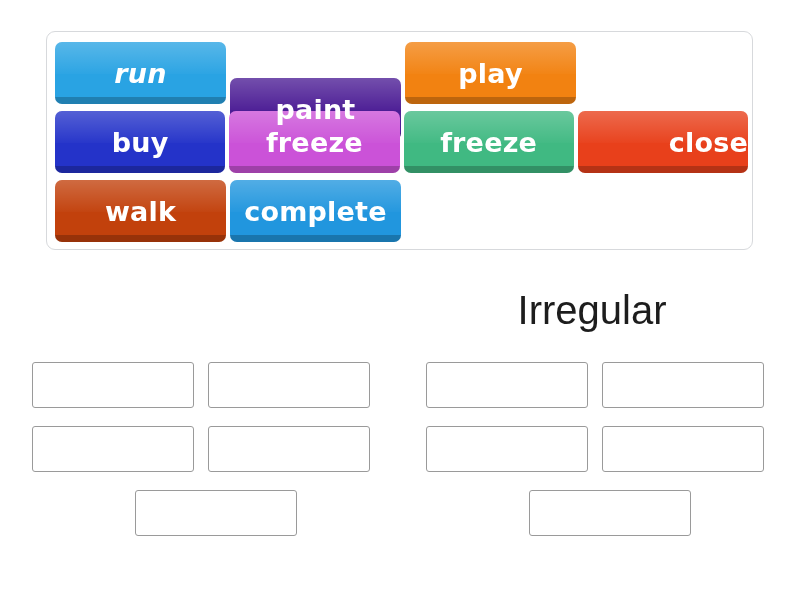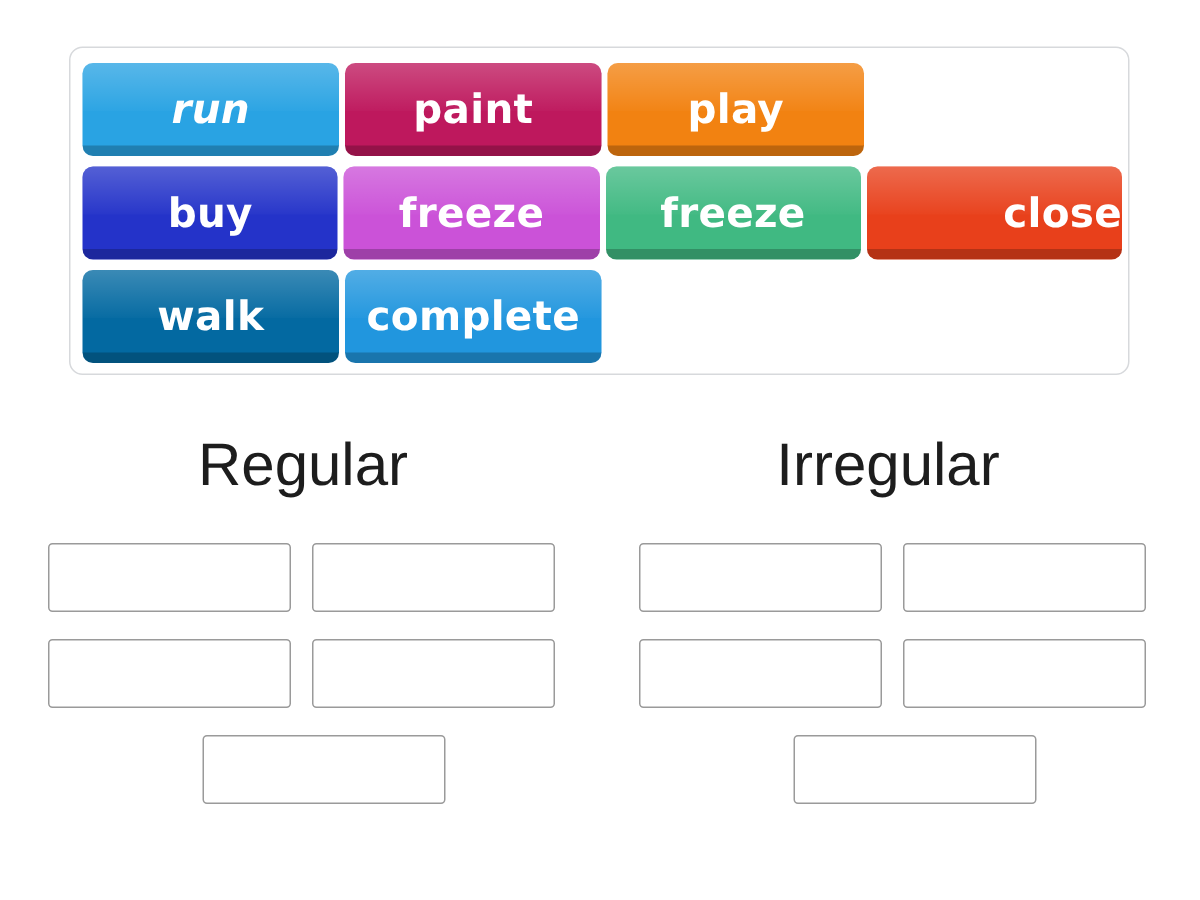--- a/index.html
+++ b/index.html
@@ -134,21 +134,21 @@
 <body>
 
 <div id="stage">
 
   <div id="word-bank">
 
     <div class="tile-row">
       <div class="tile" style="background-color: rgb(41, 163, 227); font-style: italic;">
         <span class="tile-label">run</span>
       </div>
-      <div class="tile" style="background-color: #be185d;">
+      <div class="tile" style="background-color: #4c1d95; margin-top: 36px;">
         <span class="tile-label">paint</span>
       </div>
       <div class="tile" style="background-color: rgb(242, 130, 17);">
         <span class="tile-label">play</span>
       </div>
     </div>
 
     <div class="tile-row">
       <div class="tile" style="background-color: rgb(36, 51, 201);">
         <span class="tile-label">buy</span>
@@ -158,31 +158,30 @@
       </div>
       <div class="tile" style="background-color: rgb(64, 185, 130);">
         <span class="tile-label">freeze</span>
       </div>
       <div class="tile" style="background-color: rgb(232, 64, 27); justify-content: flex-end;">
         <span class="tile-label">close</span>
       </div>
     </div>
 
     <div class="tile-row">
-      <div class="tile" style="background-color: #0369a1;">
+      <div class="tile" style="background-color: #c2410c;">
         <span class="tile-label">walk</span>
       </div>
       <div class="tile" style="background-color: rgb(33, 150, 222);">
         <span class="tile-label">complete</span>
       </div>
     </div>
 
   </div>
 
-  <div class="heading" id="heading-regular">Regular</div>
   <div class="heading" id="heading-irregular">Irregular</div>
 
   <div class="dropzone-grid" id="zones-regular">
     <div class="zone-row">
       <div class="dropzone"></div>
       <div class="dropzone"></div>
     </div>
     <div class="zone-row">
       <div class="dropzone"></div>
       <div class="dropzone"></div>

